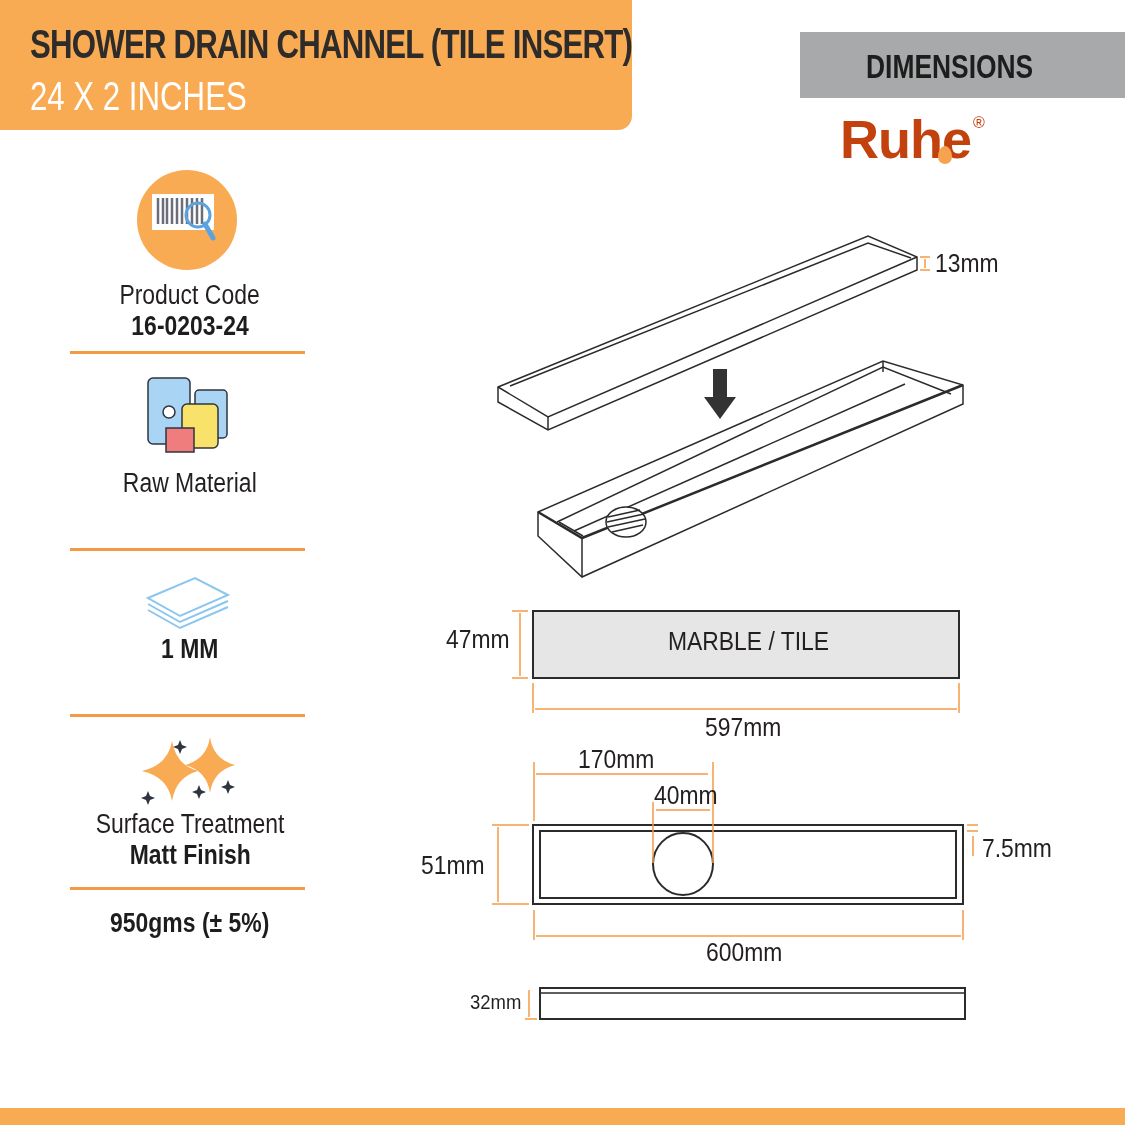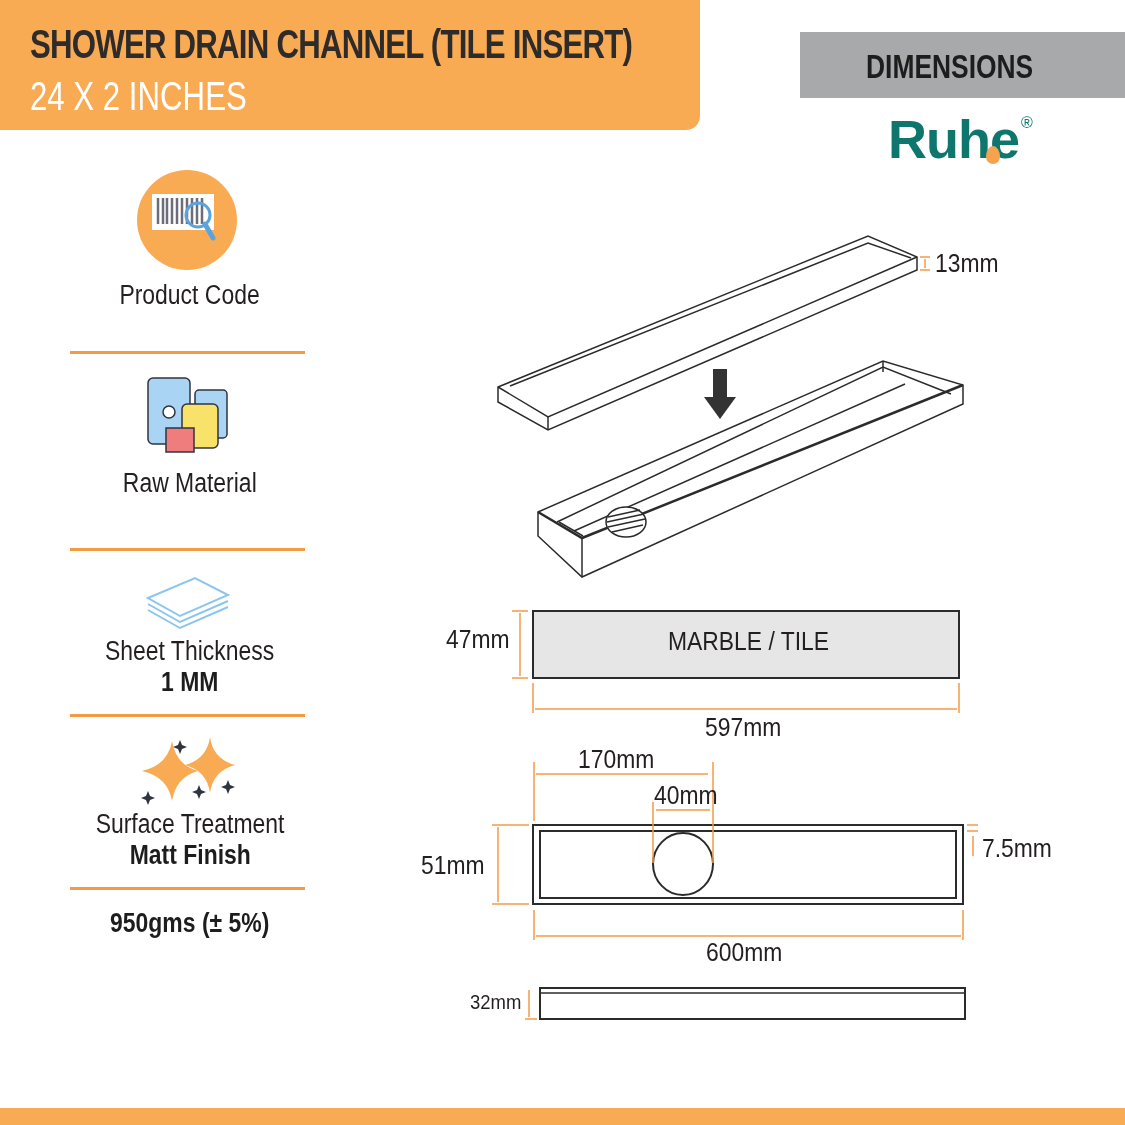--- a/index.html
+++ b/index.html
@@ -1,27 +1,27 @@
 <!DOCTYPE html>
 <html><head>
 <meta charset="utf-8">
 <style>
   html,body{margin:0;padding:0;}
   body{width:1125px;height:1125px;position:relative;background:#ffffff;overflow:hidden;
        font-family:"Liberation Sans","DejaVu Sans",sans-serif;color:#231f20;}
-  .title-bar{position:absolute;left:0;top:0;width:700px;height:130px;background:#f9ab53;
+  .title-bar{position:absolute;left:0;top:0;width:632px;height:130px;background:#f9ab53;
        border-radius:0 0 14px 0;}
   .title-bar .t1{position:absolute;left:30px;top:22px;font-size:40px;font-weight:bold;color:#2e2b2b;
        letter-spacing:-1px;transform:scaleX(0.78);transform-origin:left top;white-space:nowrap;}
   .title-bar .t2{position:absolute;left:30px;top:74px;font-size:40px;color:#ffffff;
        transform:scaleX(0.78);transform-origin:left top;white-space:nowrap;}
   .dim-bar{position:absolute;left:800px;top:32px;width:325px;height:66px;background:#a8a9ab;}
   .dim-bar span{position:absolute;left:66px;top:16px;font-size:33px;font-weight:bold;color:#1d1d1d;
        transform:scaleX(0.8);transform-origin:left top;white-space:nowrap;}
-  .logo{position:absolute;left:888px;top:108px;font-size:54px;font-weight:bold;color:#0f766e;letter-spacing:-1px;}
+  .logo{position:absolute;left:840px;top:108px;font-size:54px;font-weight:bold;color:#c2410c;letter-spacing:-1px;}
   .logo sup{font-size:16px;font-weight:normal;vertical-align:top;position:relative;top:6px;margin-left:2px;}
   .logo .drop{position:absolute;left:98px;top:38px;width:14px;height:18px;background:#f5a34e;
        border-radius:50% 50% 50% 50% / 60% 60% 40% 40%;}
   .spec{position:absolute;left:60px;width:260px;text-align:center;}
   .spec .lbl{font-size:27px;color:#231f20;display:inline-block;transform:scaleX(0.85);white-space:nowrap;}
   .spec .val{font-size:27px;font-weight:bold;color:#1d1d1d;display:inline-block;transform:scaleX(0.85);white-space:nowrap;}
   .spec .rule{position:absolute;left:10px;width:235px;height:3px;background:#f39a45;}
   .bottom-bar{position:absolute;left:0;top:1108px;width:1125px;height:17px;background:#f9ab53;}
   .dimtxt{position:absolute;font-size:26px;color:#231f20;white-space:nowrap;transform:scaleX(0.88);transform-origin:left top;}
   svg{position:absolute;left:0;top:0;}
@@ -54,20 +54,21 @@
         <line x1="122" y1="30" x2="122" y2="56"></line>
       <line x1="127" y1="30" x2="127" y2="56"></line>
         <line x1="132" y1="30" x2="132" y2="56"></line>
       <line x1="137" y1="30" x2="137" y2="56"></line>
         <line x1="142" y1="30" x2="142" y2="56"></line>
     </g>
     <circle cx="138" cy="47" r="12" fill="none" stroke="#5ba3dd" stroke-width="3"></circle>
     <line x1="145" y1="56" x2="153" y2="70" stroke="#5ba3dd" stroke-width="5" stroke-linecap="round"></line>
   </svg>
   <div style="margin-top:2px;"><span class="lbl">Product Code</span></div>
+  <div><span class="val">16-0203-24</span></div>
   <div class="rule" style="top:183px;"></div>
 </div>
 
 <div class="spec" style="top:370px;">
   <svg width="260" height="100" style="position:relative;display:block;">
     <rect x="135" y="20" width="32" height="48" rx="4" fill="#a9d4f3" stroke="#2f3440" stroke-width="1.5"></rect>
     <rect x="88" y="8" width="42" height="66" rx="5" fill="#a9d4f3" stroke="#2f3440" stroke-width="1.5"></rect>
     <circle cx="109" cy="42" r="6" fill="#fff" stroke="#2f3440" stroke-width="1.5"></circle>
     <rect x="122" y="34" width="36" height="44" rx="5" fill="#f9e26a" stroke="#2f3440" stroke-width="1.5"></rect>
     <rect x="106" y="58" width="28" height="24" fill="#ef7d7d" stroke="#2f3440" stroke-width="1.5"></rect>
@@ -77,21 +78,20 @@
 </div>
 
 <div class="spec" style="top:568px;">
   <svg width="260" height="66" style="position:relative;display:block;">
     <g fill="none" stroke="#8cc6ee" stroke-width="2">
       <polygon points="88,30 135,10 168,27 120,48"></polygon>
       <polyline points="88,36 120,54 168,33"></polyline>
       <polyline points="88,42 120,60 168,39"></polyline>
     </g>
   </svg>
-  <div style="margin-top:2px;"><span class="lbl">Sheet Thickness</span></div>
   <div><span class="val">1 MM</span></div>
   <div class="rule" style="top:146px;"></div>
 </div>
 
 <div class="spec" style="top:735px;">
   <svg width="260" height="70" style="position:relative;display:block;">
     <path d="M112,12 Q116,36 138,42 Q116,48 112,72 Q108,48 82,42 Q108,36 112,12Z" fill="#f9ab53" transform="translate(0,-6)"></path>
     <path d="M150,2 Q153,24 175,30 Q153,36 150,58 Q147,36 125,30 Q147,24 150,2Z" fill="#f9ab53"></path>
     <g fill="#2f3440">
       <path d="M88,56 l2,5 5,2 -5,2 -2,5 -2,-5 -5,-2 5,-2z"></path>

